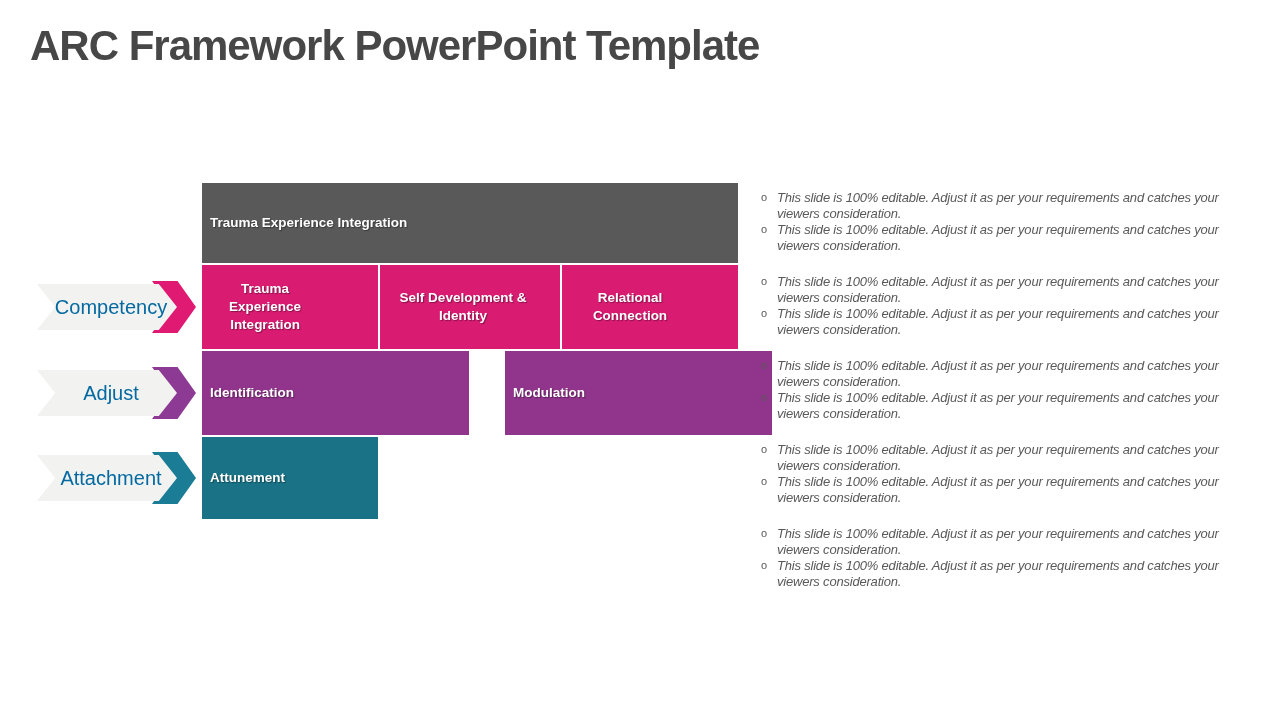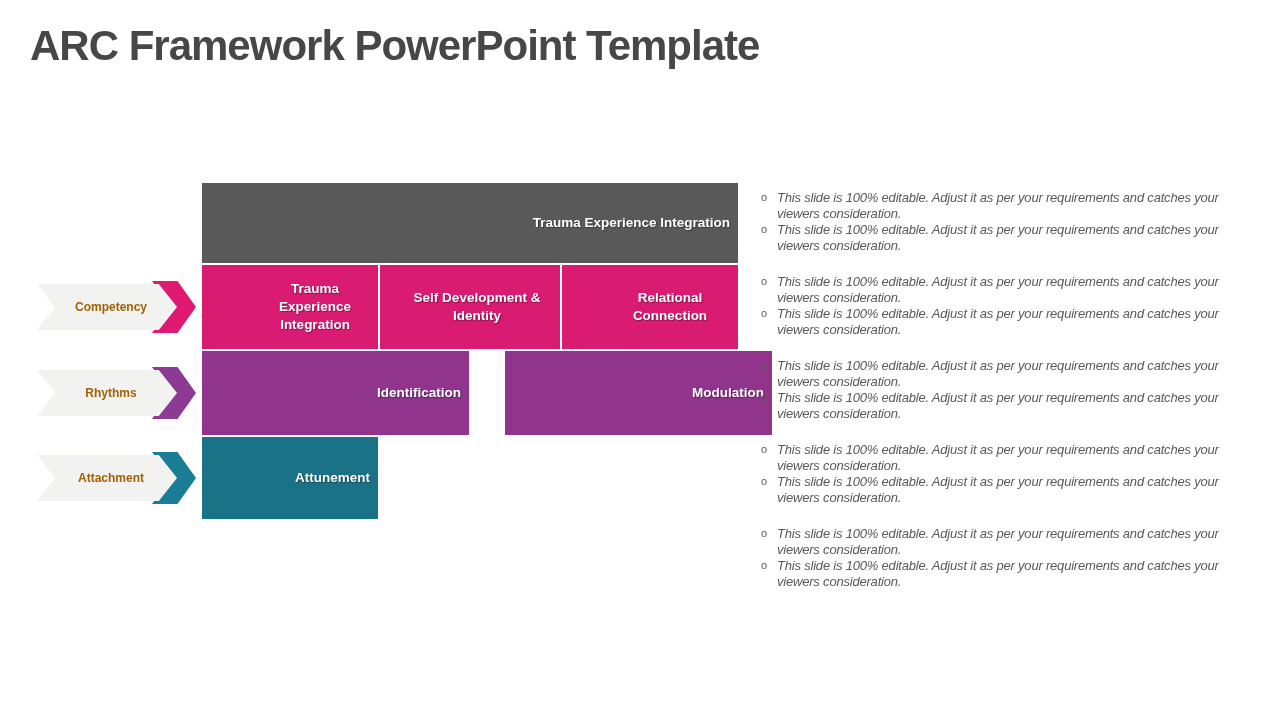--- a/index.html
+++ b/index.html
@@ -30,42 +30,42 @@
   .chev-teal   { background:#1A7D95; }
   .tag-body {
     position:absolute; left:0; top:0; width:140px; height:46px;
     background:#F2F2F1;
     clip-path:polygon(0% 0%, 87% 0%, 100% 50%, 87% 100%, 0% 100%, 13% 50%);
     filter:drop-shadow(0 1px 1px rgba(100,100,100,0.45));
     display:flex; align-items:center; justify-content:center;
     z-index:1;
   }
   .tag-label {
-    font-size:12px; font-weight:700; color:#a16207;
+    font-size:20px; font-weight:400; color:#0369a1;
     padding-left:8px; white-space:nowrap;
   }
   .tag-competency { top:284px; }
   .tag-regular    { top:370px; }
   .tag-attachment { top:455px; }
 
   
   .tbl {
     position:absolute; left:202px; top:183px; width:536px;
     display:flex; flex-direction:column; gap:2px;
   }
   .trow { display:grid; gap:2px; width:536px; }
   .r-header { grid-template-columns:536px; height:80px; }
   .r-three  { grid-template-columns:176px 180px 176px; }
   .r-two    { grid-template-columns:267px 267px;gap:36px; }
   .r-pink   { height:84px; }
   .r-purple { height:84px; }
   .r-teal   { height:82px; }
   .r-green  { height:82px; }
   .cell {
-    display:flex; align-items:center; justify-content:flex-end;
+    display:flex; align-items:center; justify-content:flex-start;
     text-align:center; color:#ffffff;
     font-size:13.5px; font-weight:700; line-height:1.35;
     text-shadow:1px 1px 1px rgba(0,0,0,0.38);
     padding:0 8px;
   }
   .c-gray   { background:#595959; }
   .c-pink   { background:#D91B72; }
   .c-purple { background:#90348C; }
   .c-teal   { background:#197286; }
   .c-green  { background:#2FB3A5; }
@@ -94,21 +94,21 @@
 
 <div class="tag tag-competency">
   <div class="tag-chevron chev-pink"></div>
   <div class="tag-body">
     <span class="tag-label">Competency</span>
   </div>
 </div>
 <div class="tag tag-regular">
   <div class="tag-chevron chev-purple"></div>
   <div class="tag-body">
-    <span class="tag-label">Rhythms</span>
+    <span class="tag-label">Adjust</span>
   </div>
 </div>
 <div class="tag tag-attachment">
   <div class="tag-chevron chev-teal"></div>
   <div class="tag-body">
     <span class="tag-label">Attachment</span>
   </div>
 </div>
 
 <div class="tbl">

